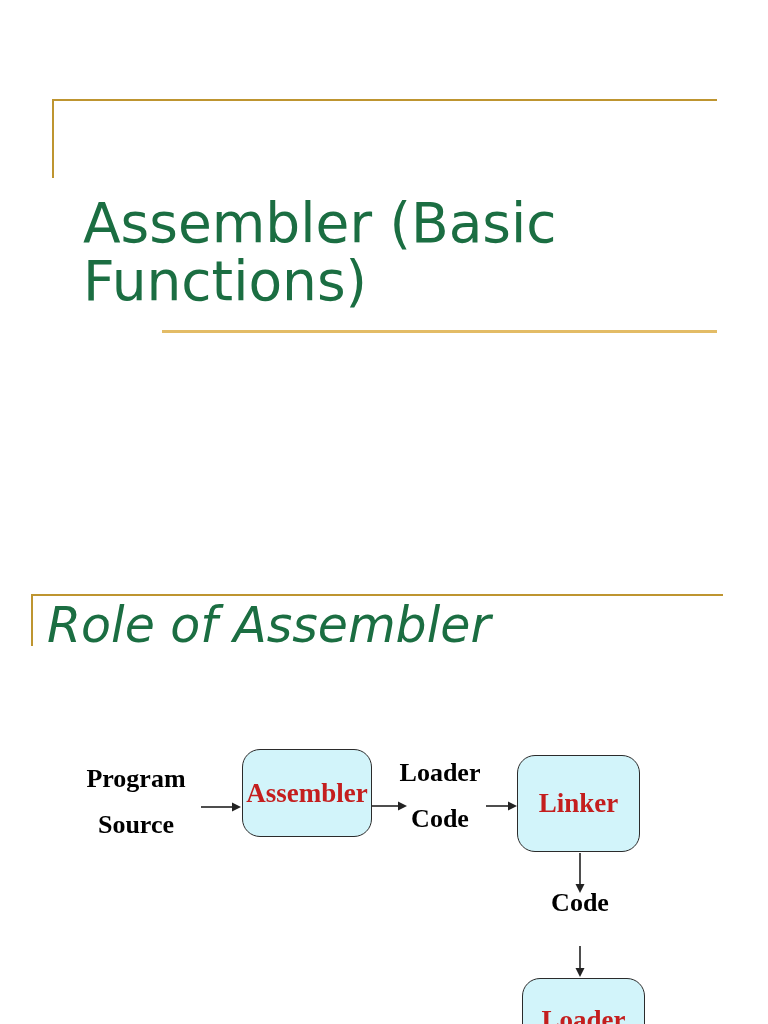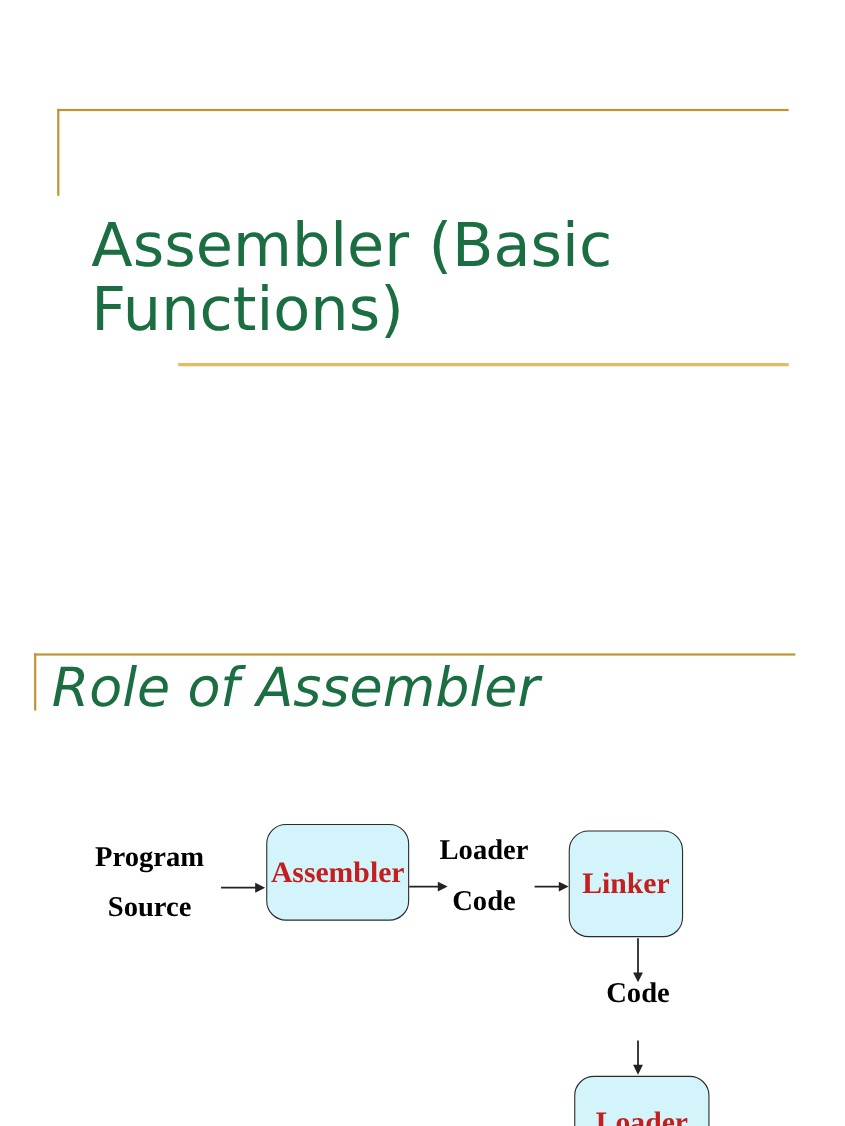--- a/index.html
+++ b/index.html
@@ -46,21 +46,21 @@
     border: 1.4px solid var(--node-border, #2b2b2b);
     border-radius: 18px;
     display: flex; align-items: center; justify-content: center;
     color: var(--node-text-red, #C41E1E);
     font-family: "Liberation Serif", "DejaVu Serif", serif;
     font-weight: 700;
     font-size: 27px;
     box-sizing: border-box;
   }
   .node-assembler { left: 242px; top: 749px; width: 130px; height: 88px; }
-  .node-linker    { left: 517px; top: 755px; width: 104px; height: 97px; }
+  .node-linker    { left: 517px; top: 755px; width: 123px; height: 97px; }
   .node-loader    { left: 522px; top: 978px; width: 123px; height: 96px;
                     align-items: flex-start; padding-top: 26px; }
 
   svg.arrows { left: 0; top: 700px; width: 768px; height: 324px; pointer-events: none; }
   .arrow line    { stroke: var(--arrow, #222); stroke-width: 1.6px; }
   .arrow polygon { fill: var(--arrow, #222); }
 </style>
 </head>
 <body>
 

